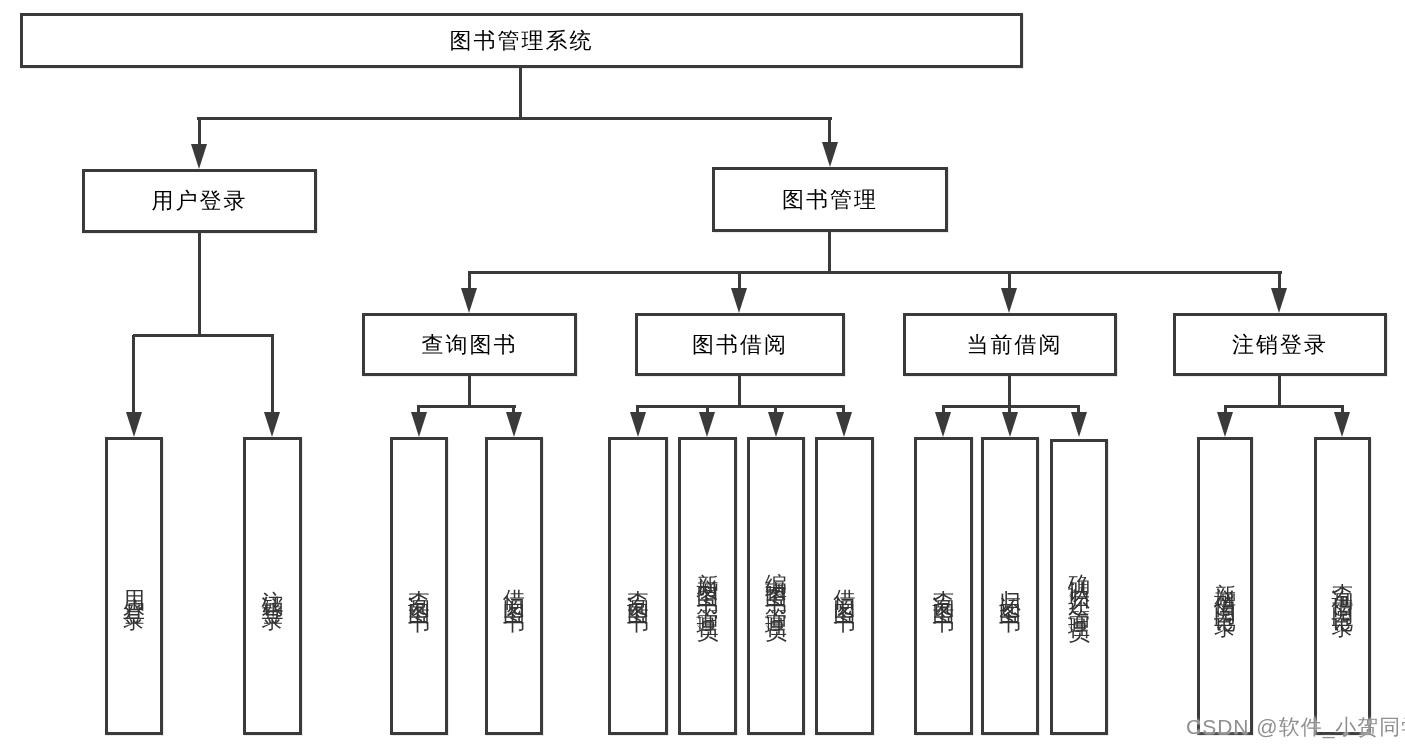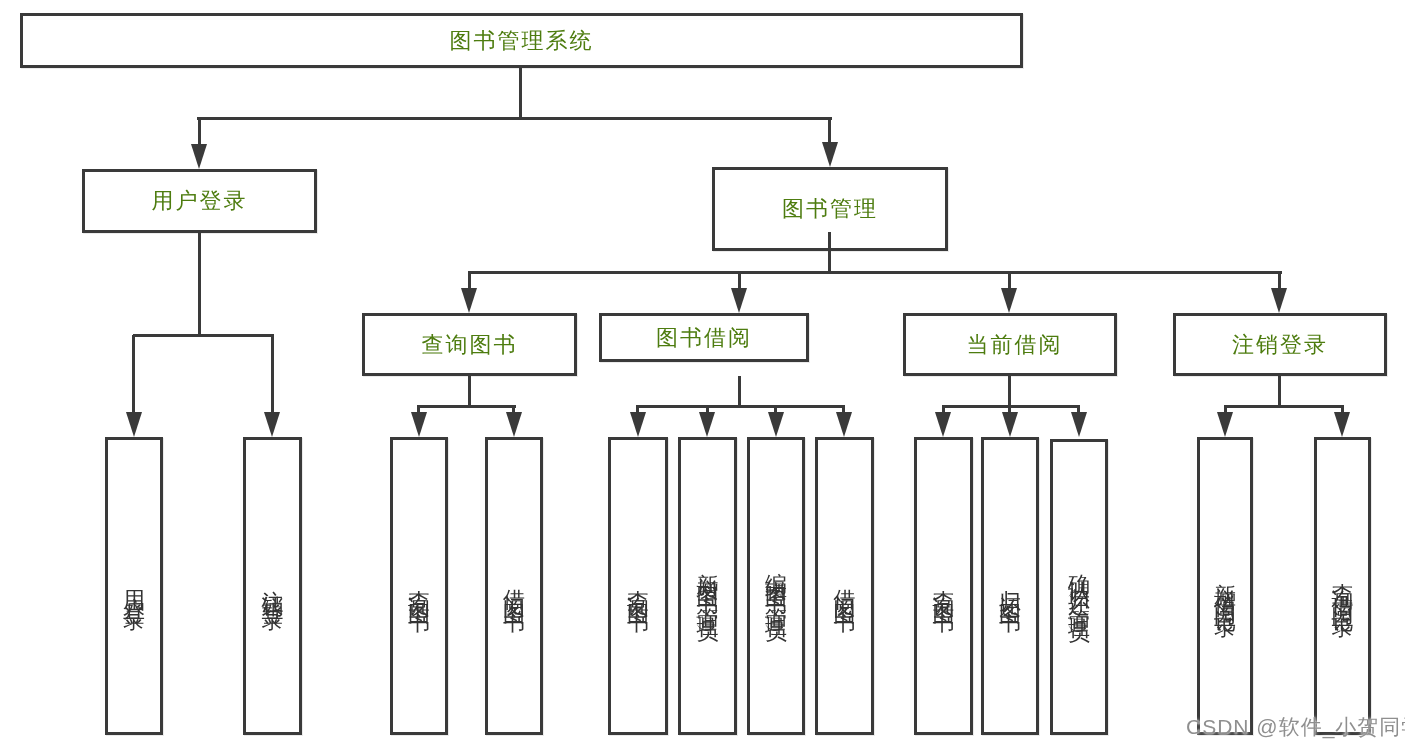--- a/index.html
+++ b/index.html
@@ -17,21 +17,21 @@
   }
   
   .node {
     position: absolute;
     box-sizing: border-box;
     border: 3px solid #3a3a3a;
     background: #ffffff;
     display: flex;
     align-items: center;
     justify-content: center;
-    color: #4d7c0f;
+    color: #000000;
     font-size: 22px;
     letter-spacing: 2px;
     box-shadow: 1px 1px 0 rgba(0,0,0,0.08);
   }
   
   .vnode {
     position: absolute;
     box-sizing: border-box;
     border: 3px solid #3a3a3a;
     background: #ffffff;
@@ -92,21 +92,21 @@
   <div class="vl" style="left:519px; top:68px; height:51px;"></div>
   <div class="hl" style="left:197px; top:117px; width:635px;"></div>
   <div class="vl" style="left:198px; top:118px; height:28px;"></div>
   <div class="ah" style="left:191px; top:144px;"></div>
   <div class="vl" style="left:828px; top:118px; height:26px;"></div>
   <div class="ah" style="left:822px; top:142px;"></div>
 
   <div class="node" style="left:82px; top:169px; width:235px; height:64px;">
     <span>用户登录</span>
   </div>
-  <div class="node" style="left:712px; top:167px; width:236px; height:84px;">
+  <div class="node" style="left:712px; top:167px; width:236px; height:65px;">
     <span>图书管理</span>
   </div>
 
   <div class="vl" style="left:198px; top:233px; height:102px;"></div>
   <div class="hl" style="left:133px; top:334px; width:141px;"></div>
   <div class="vl" style="left:132px; top:335px; height:78px;"></div>
   <div class="ah" style="left:126px; top:412px;"></div>
   <div class="vl" style="left:271px; top:335px; height:78px;"></div>
   <div class="ah" style="left:264px; top:412px;"></div>
 
@@ -117,21 +117,21 @@
   <div class="vl" style="left:738px; top:272px; height:18px;"></div>
   <div class="ah" style="left:731px; top:288px;"></div>
   <div class="vl" style="left:1008px; top:272px; height:18px;"></div>
   <div class="ah" style="left:1001px; top:288px;"></div>
   <div class="vl" style="left:1278px; top:272px; height:18px;"></div>
   <div class="ah" style="left:1271px; top:288px;"></div>
 
   <div class="node" style="left:362px; top:313px; width:215px; height:63px;">
     <span>查询图书</span>
   </div>
-  <div class="node" style="left:599px; top:313px; width:210px; height:49px;">
+  <div class="node" style="left:635px; top:313px; width:210px; height:63px;">
     <span>图书借阅</span>
   </div>
   <div class="node" style="left:903px; top:313px; width:214px; height:63px;padding-left:9px;">
     <span>当前借阅</span>
   </div>
   <div class="node" style="left:1173px; top:313px; width:214px; height:63px;">
     <span>注销登录</span>
   </div>
 
   <div class="vl" style="left:468px; top:376px; height:31px;"></div>

